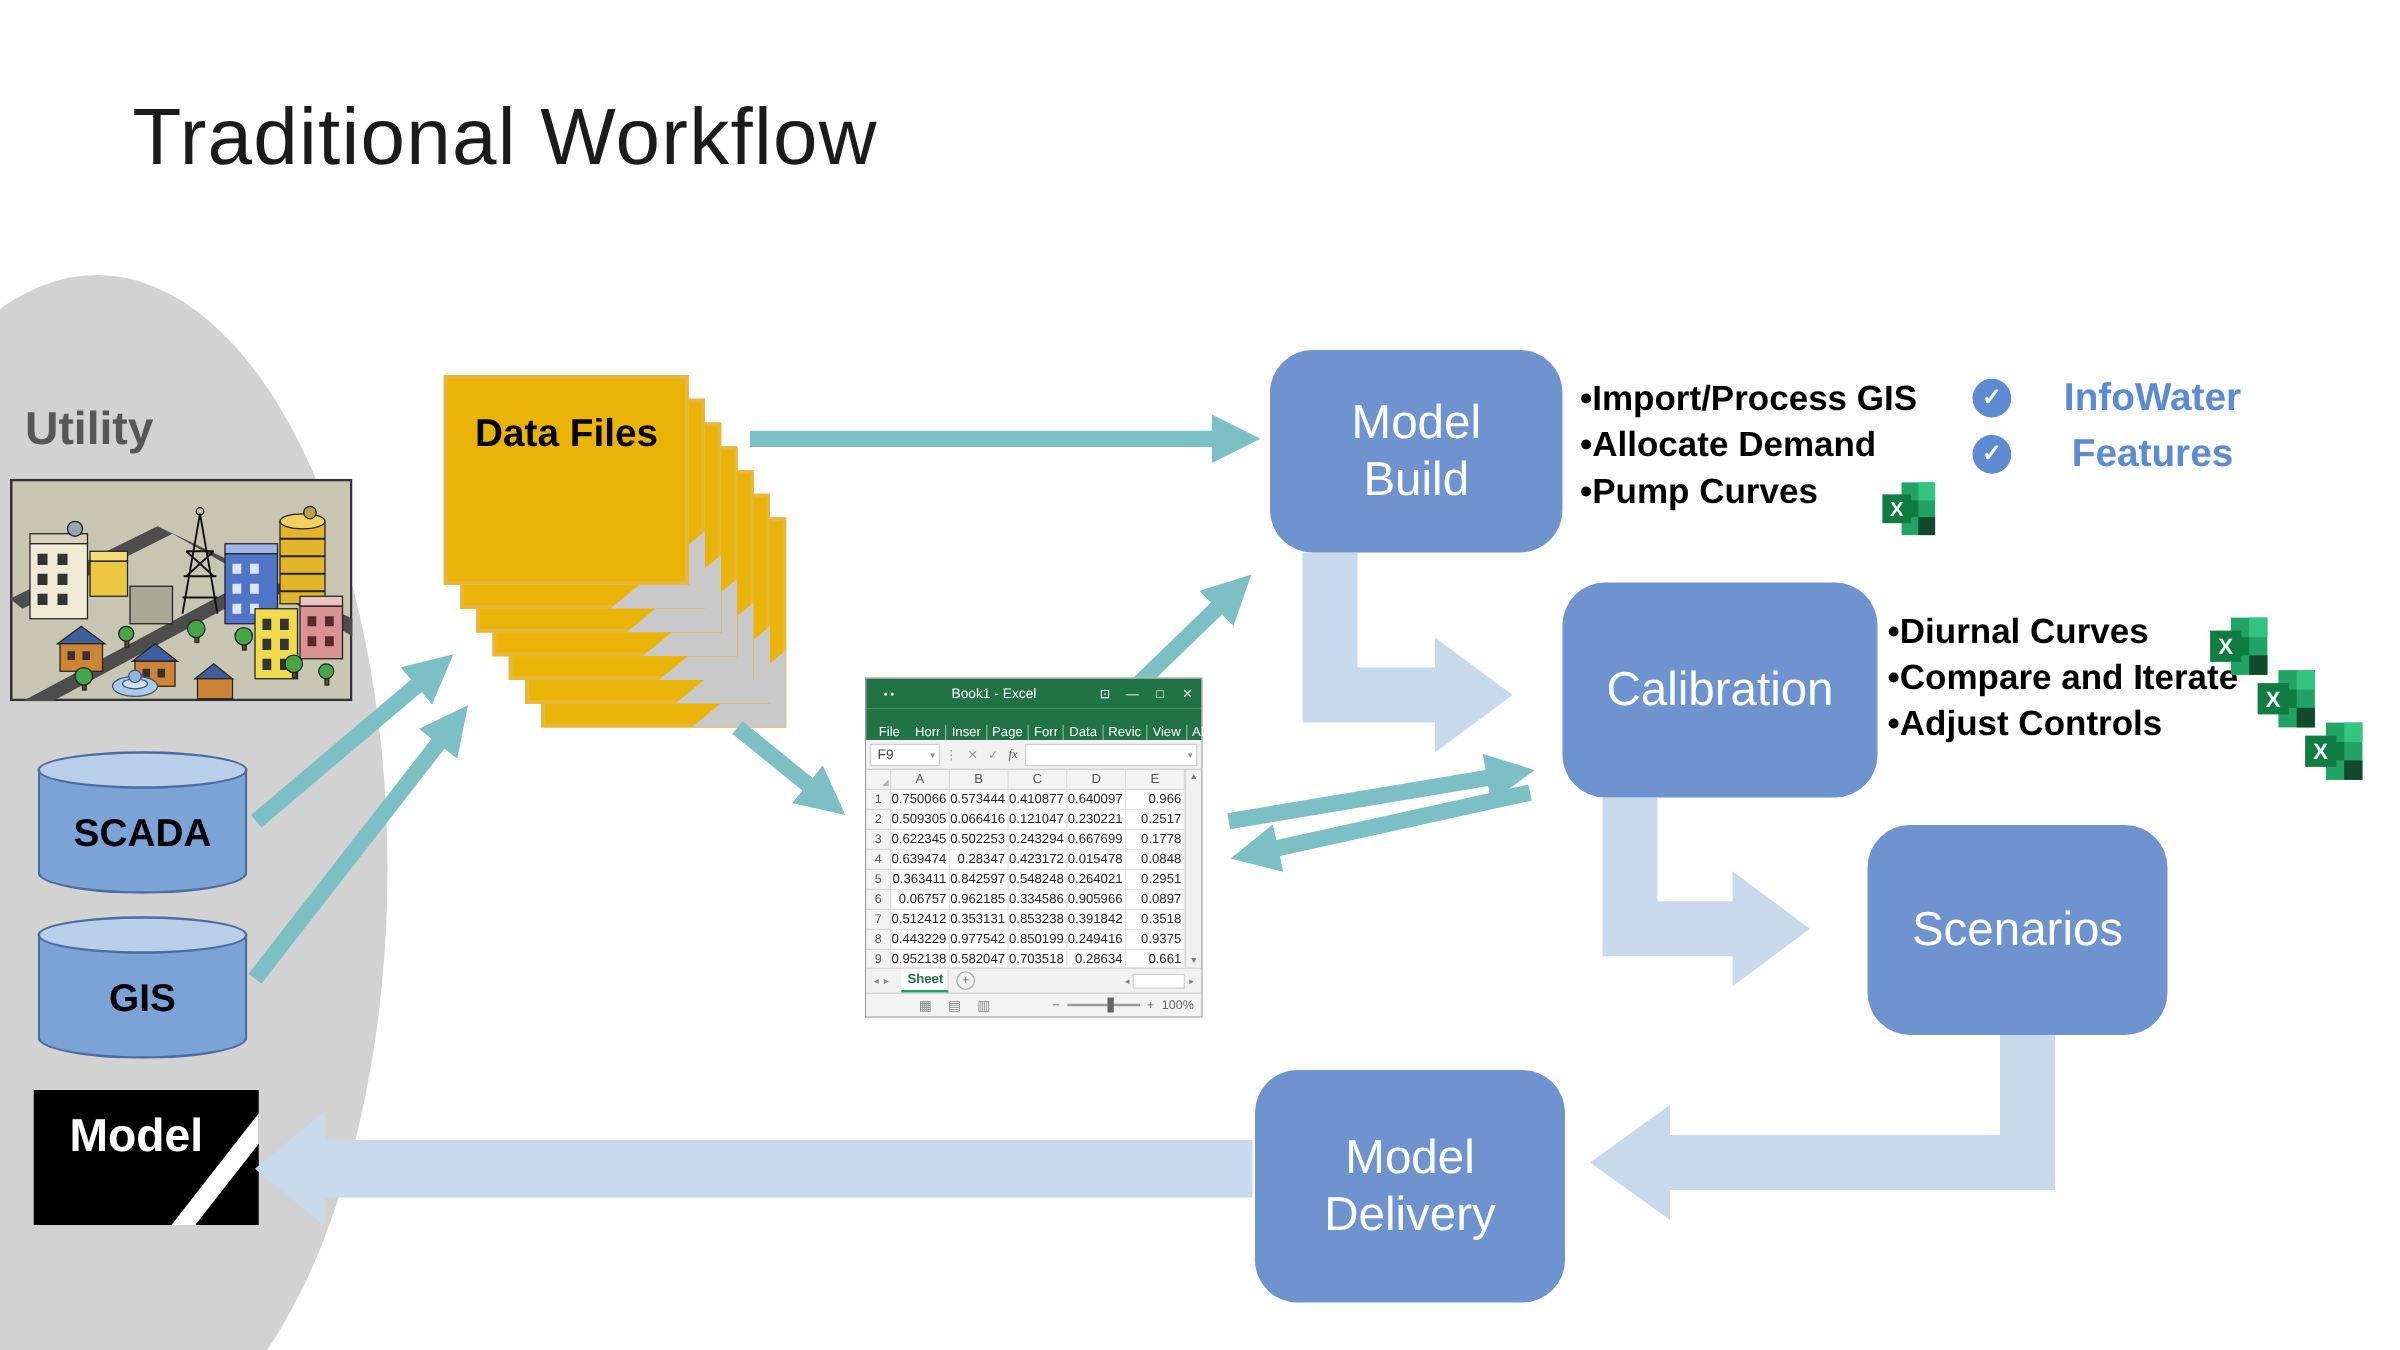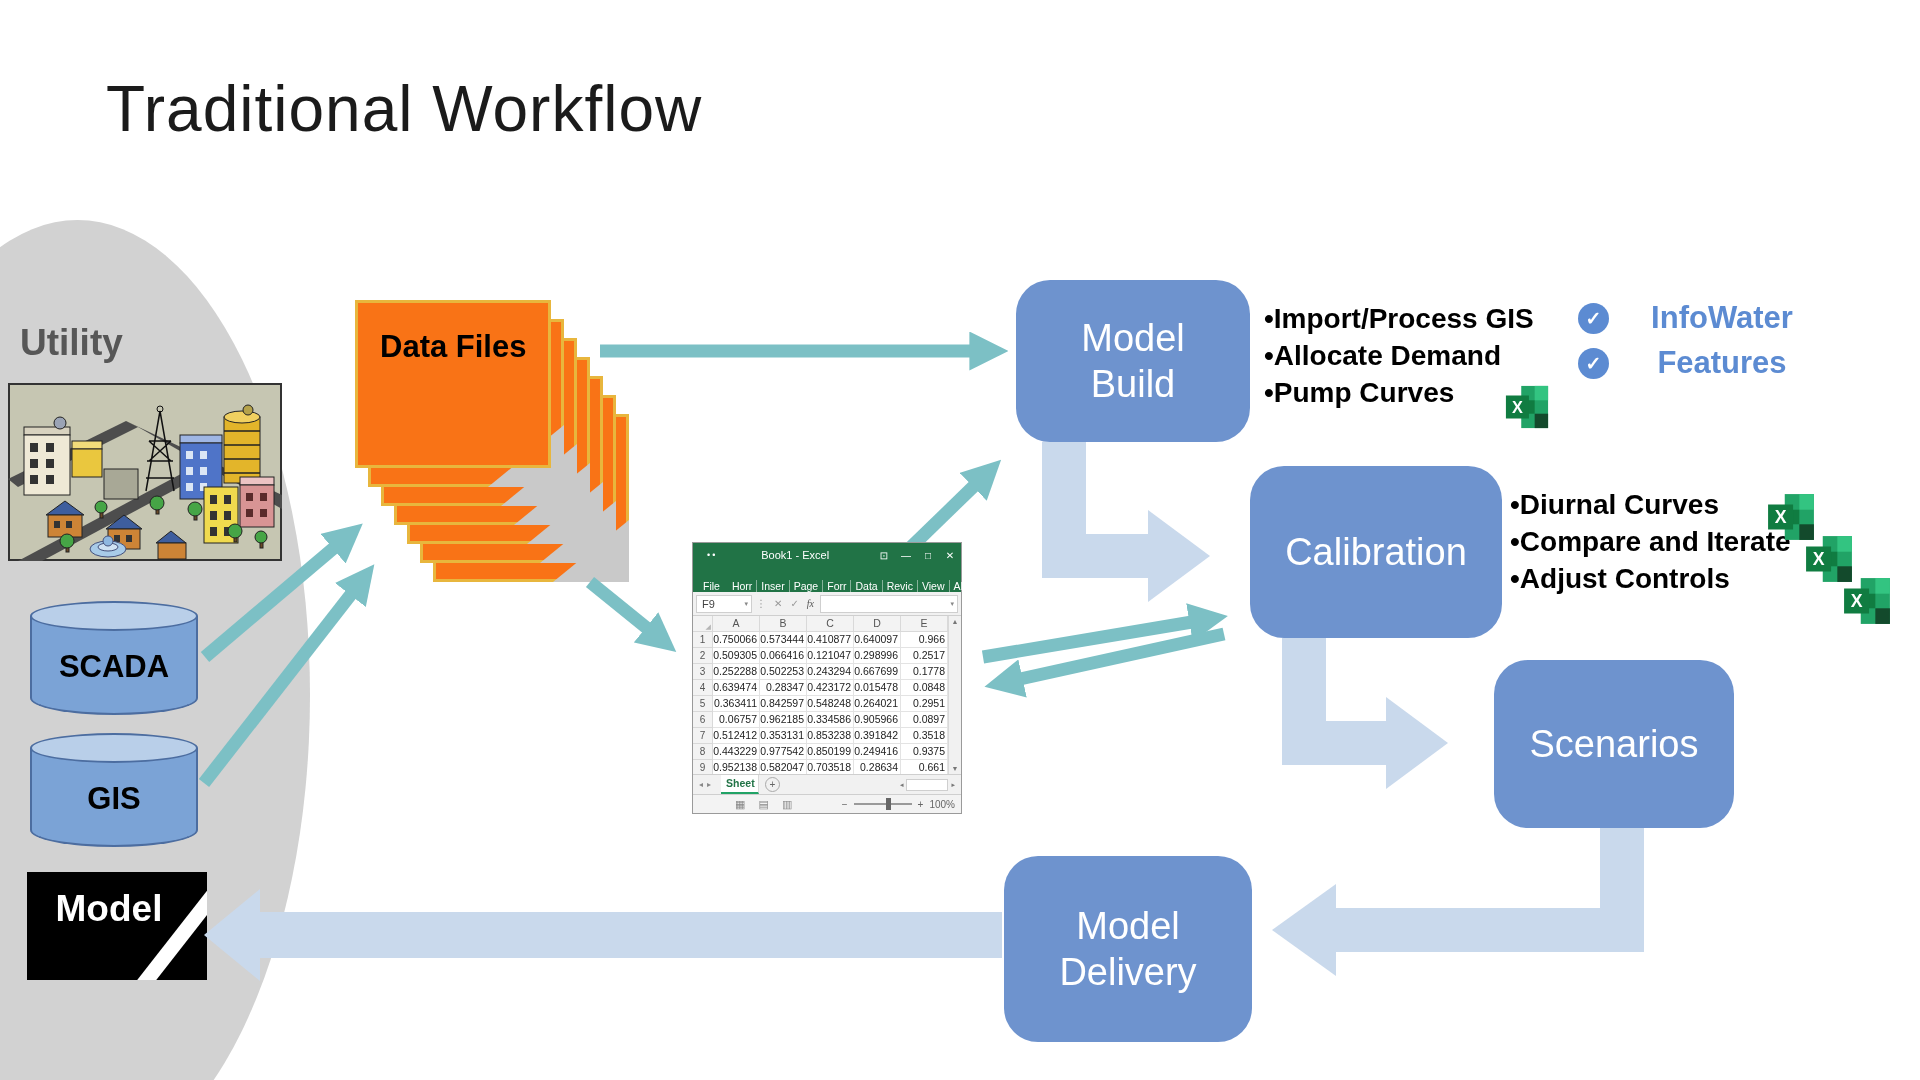--- a/index.html
+++ b/index.html
@@ -23,21 +23,21 @@
   .cyl-top  { position:absolute; left:0; top:0; width:100%; height:30px; background:#b9cfe9; border:2px solid #4c6da0; border-radius:50%; }
   .cyl-label { position:absolute; left:0; right:0; top:48px; text-align:center; color:#000000; font-size:31px; font-weight:700; }
 
   
   #model-black { left:27px; top:872px; width:180px; height:108px; background:#000; overflow:hidden; }
   #model-black .slash { position:absolute; left:138px; top:-30px; width:15px; height:210px; background:#fff; transform:rotate(38deg); }
   #model-black .lbl { position:absolute; left:0; right:16px; top:16px; text-align:center; color:#fff; font-size:37px; font-weight:700; }
 
   
   #datafiles { left:355px; top:300px; width:340px; height:300px; }
-  .page { position:absolute; width:196px; height:168px; background:#f97316; border:3px solid #e8b63d; }
+  .page { position:absolute; width:196px; height:168px; background:#eab308; border:3px solid #e8b63d; }
   .page .fold { position:absolute; right:-3px; bottom:-3px; width:76px; height:62px; background:#c9c9c9; clip-path:polygon(100% 0,100% 100%,0 100%); }
   #datafiles-label { position:absolute; left:22px; top:26px; font-size:31px; font-weight:700; color:#000; white-space:nowrap; }
 
   
   .bluebox { background:#6e93ce; border-radius:34px; color:#fff; display:flex; align-items:center; justify-content:center; text-align:center; font-size:38px; line-height:1.22; }
   #box-model-build    { left:1016px; top:280px; width:234px; height:162px; }
   #box-calibration    { left:1250px; top:466px; width:252px; height:172px; }
   #box-scenarios      { left:1494px; top:660px; width:240px; height:168px; }
   #box-model-delivery { left:1004px; top:856px; width:248px; height:186px; }
   #box-model-build .t, #box-model-delivery .t { width:160px; }
@@ -329,26 +329,26 @@
         <div class="xc">0.573444</div>
         <div class="xc">0.410877</div>
         <div class="xc">0.640097</div>
         <div class="xc">0.966</div>
       </div>
       <div class="xrow">
         <div class="rh">2</div>
         <div class="xc">0.509305</div>
         <div class="xc">0.066416</div>
         <div class="xc">0.121047</div>
-        <div class="xc">0.298996</div>
+        <div class="xc">0.230221</div>
         <div class="xc">0.2517</div>
       </div>
       <div class="xrow">
         <div class="rh">3</div>
-        <div class="xc">0.252288</div>
+        <div class="xc">0.622345</div>
         <div class="xc">0.502253</div>
         <div class="xc">0.243294</div>
         <div class="xc">0.667699</div>
         <div class="xc">0.1778</div>
       </div>
       <div class="xrow">
         <div class="rh">4</div>
         <div class="xc">0.639474</div>
         <div class="xc">0.28347</div>
         <div class="xc">0.423172</div>

